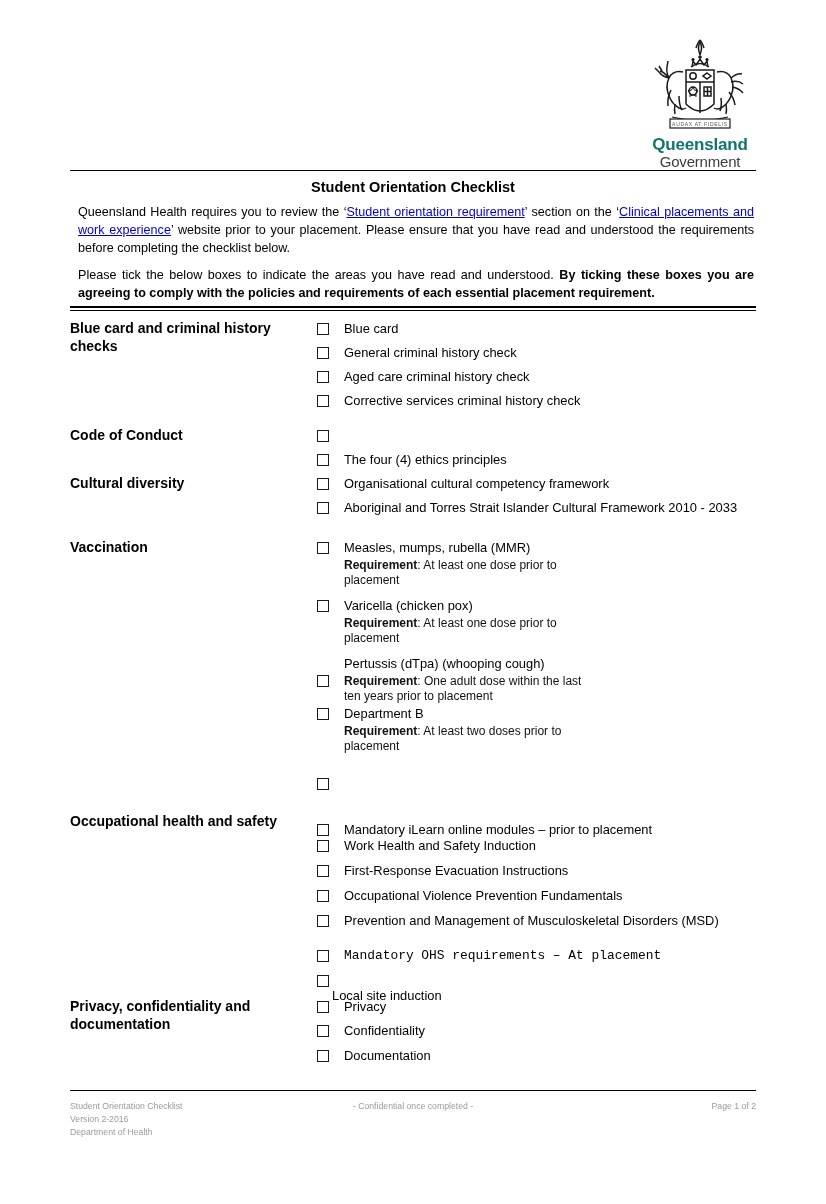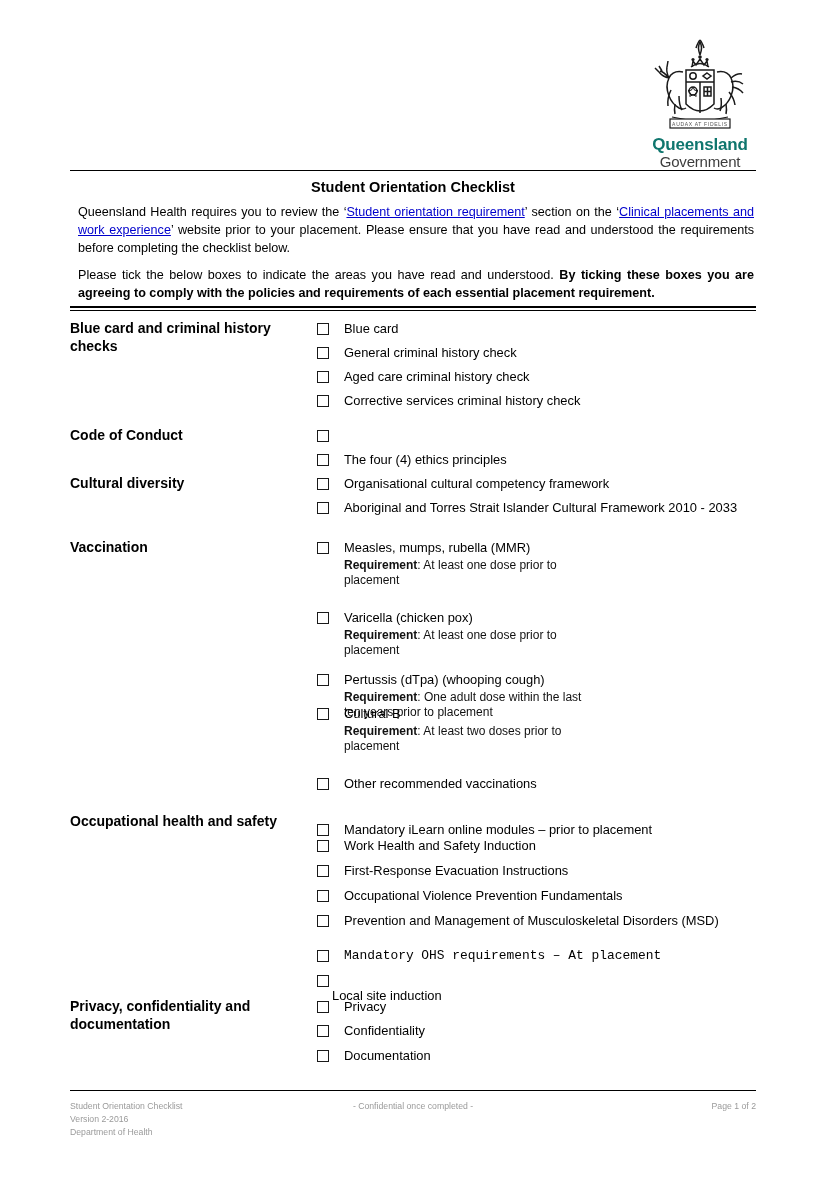--- a/index.html
+++ b/index.html
@@ -280,46 +280,43 @@
       <div class="section" style="position: absolute; top: 219px; left: 0px; width: 686px;">
         <div class="section-head" style="top: 4px;">Vaccination</div>
         <div class="rows">
           <div class="row row-spaced" style="position: absolute; left: 247px; right: 0px; top: 4px; margin-top: 0px;">
             <div class="cbox"></div>
             <div class="row-body" style="max-width: 250px;">
               <div class="row-label">Measles, mumps, rubella (MMR)</div>
               <div class="req"><b>Requirement</b><span>: At least one dose prior to placement</span></div>
             </div>
           </div>
-          <div class="row row-spaced" style="position: absolute; left: 247px; right: 0px; top: 62px; margin-top: 12px;">
+          <div class="row row-spaced" style="position: absolute; left: 247px; right: 0px; top: 62px; margin-top: 0px;">
             <div class="cbox"></div>
             <div class="row-body" style="max-width: 250px;">
               <div class="row-label">Varicella (chicken pox)</div>
               <div class="req"><b>Requirement</b><span>: At least one dose prior to placement</span></div>
             </div>
           </div>
-          <div class="row row-spaced" style="position: absolute; left: 247px; right: 2px; top: 120px; margin-top: 16px;">
+          <div class="row row-spaced" style="position: absolute; left: 247px; right: 2px; top: 120px; margin-top: 0px; align-items: center;">
             <div class="cbox"></div>
             <div class="row-body" style="max-width: 250px;">
               <div class="row-label">Pertussis (dTpa) (whooping cough)</div>
               <div class="req"><b>Requirement</b><span>: One adult dose within the last ten years prior to placement</span></div>
             </div>
           </div>
           <div class="row row-spaced" style="position: absolute; left: 247px; right: 0px; top: 170px; margin-top: 0px;">
             <div class="cbox"></div>
             <div class="row-body" style="max-width: 250px;">
-              <div class="row-label">Cultural B</div>
+              <div class="row-label">Department B</div>
               <div class="req"><b>Requirement</b><span>: At least two doses prior to placement</span></div>
             </div>
           </div>
           <div class="row row-spaced" style="position: absolute; left: 247px; right: 0px; top: 240px; margin-top: 0px;">
             <div class="cbox"></div>
-            <div class="row-body" style="max-width: 420px;">
-              <div class="row-label">Other recommended vaccinations</div>
-            </div>
           </div>
         </div>
       </div>
       <div class="section" style="position: absolute; top: 493px; left: 0px; width: 686px;">
         <div class="section-head" style="top: 4px;">Occupational health and safety</div>
         <div class="rows">
           <div class="row" style="position: absolute; left: 247px; right: 0px; top: 4px; margin-top: 8px;">
             <div class="cbox"></div>
             <div class="row-body" style="max-width: 420px;">
               <div class="row-label">Mandatory iLearn online modules – prior to placement</div>

